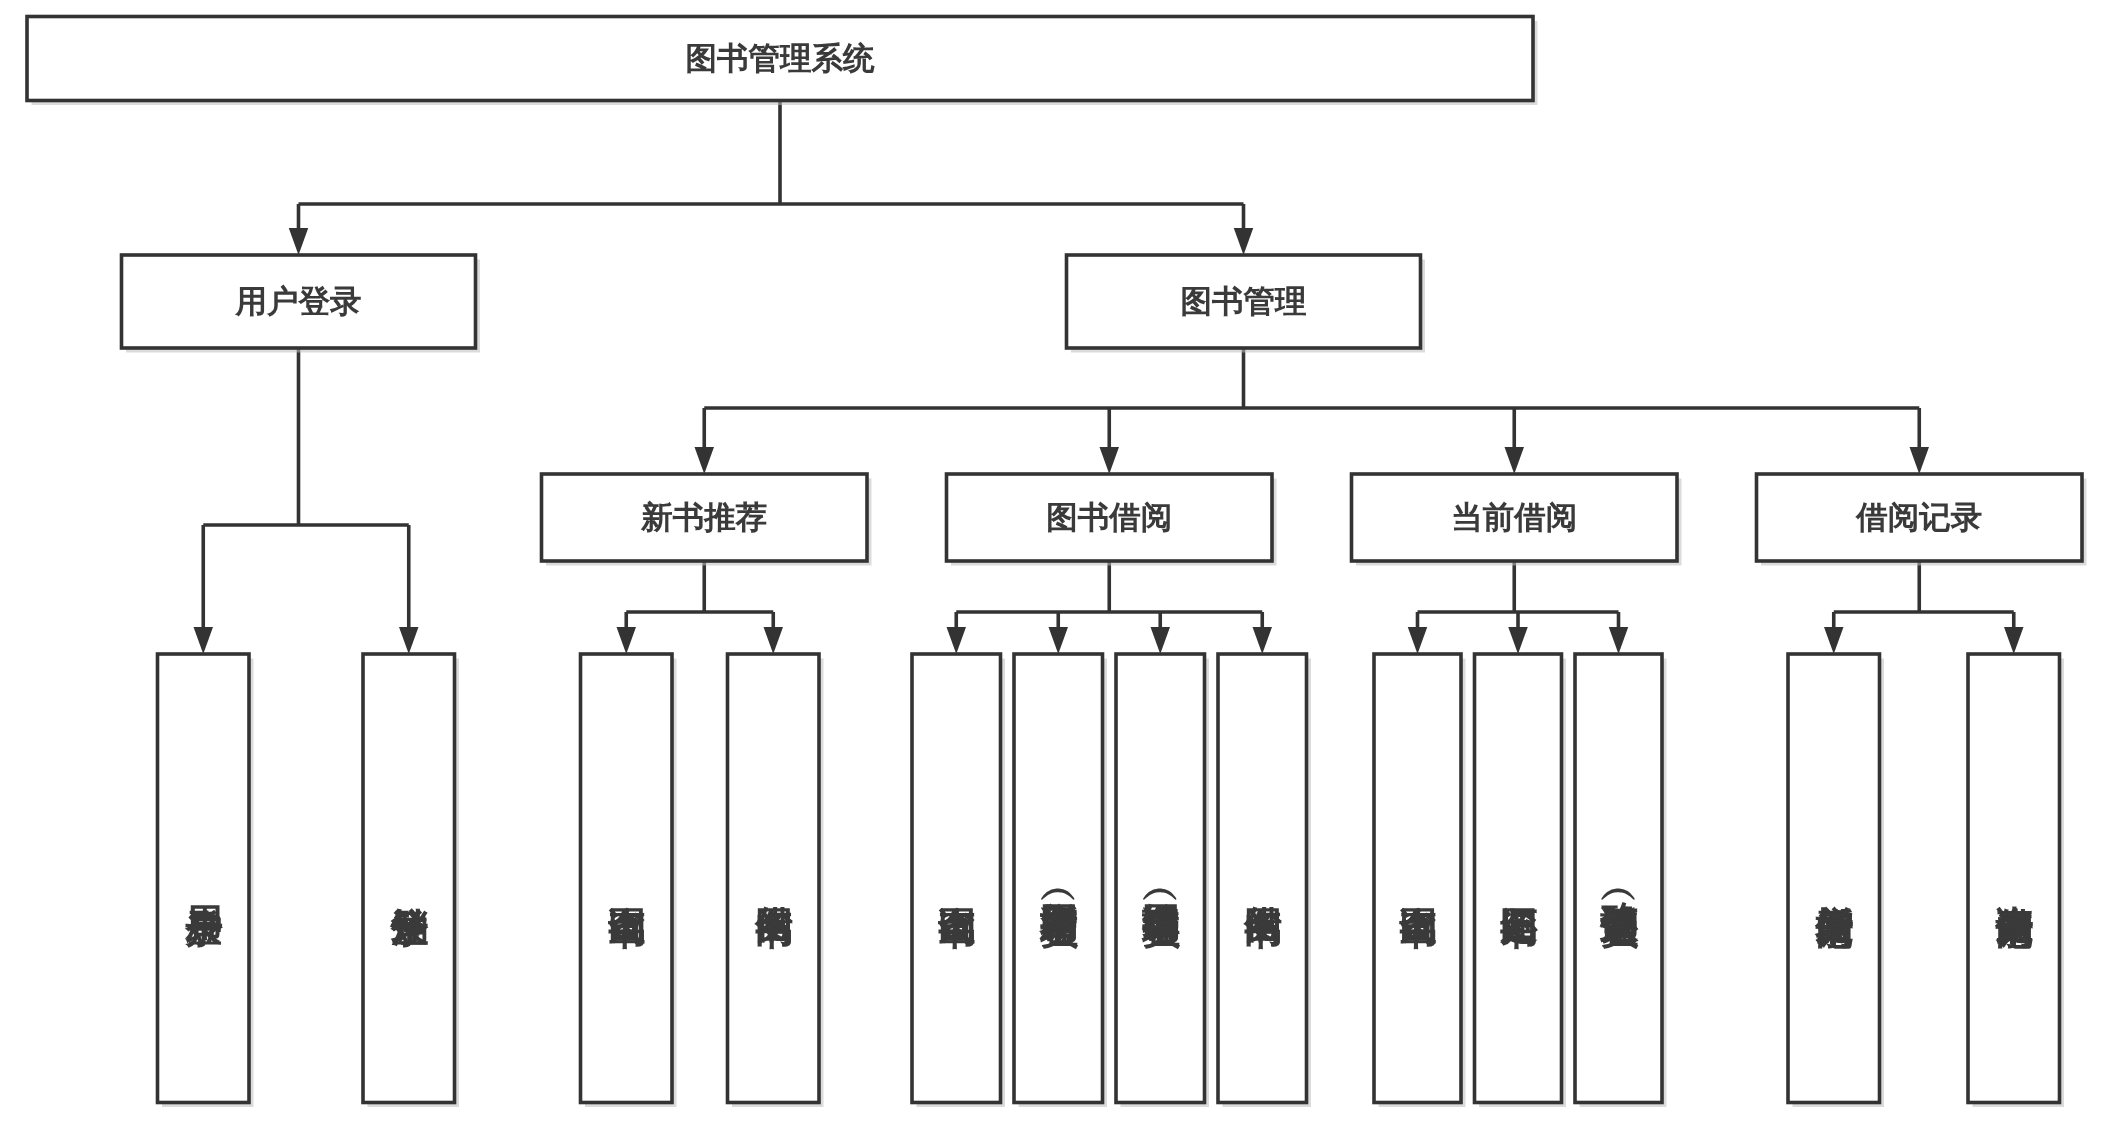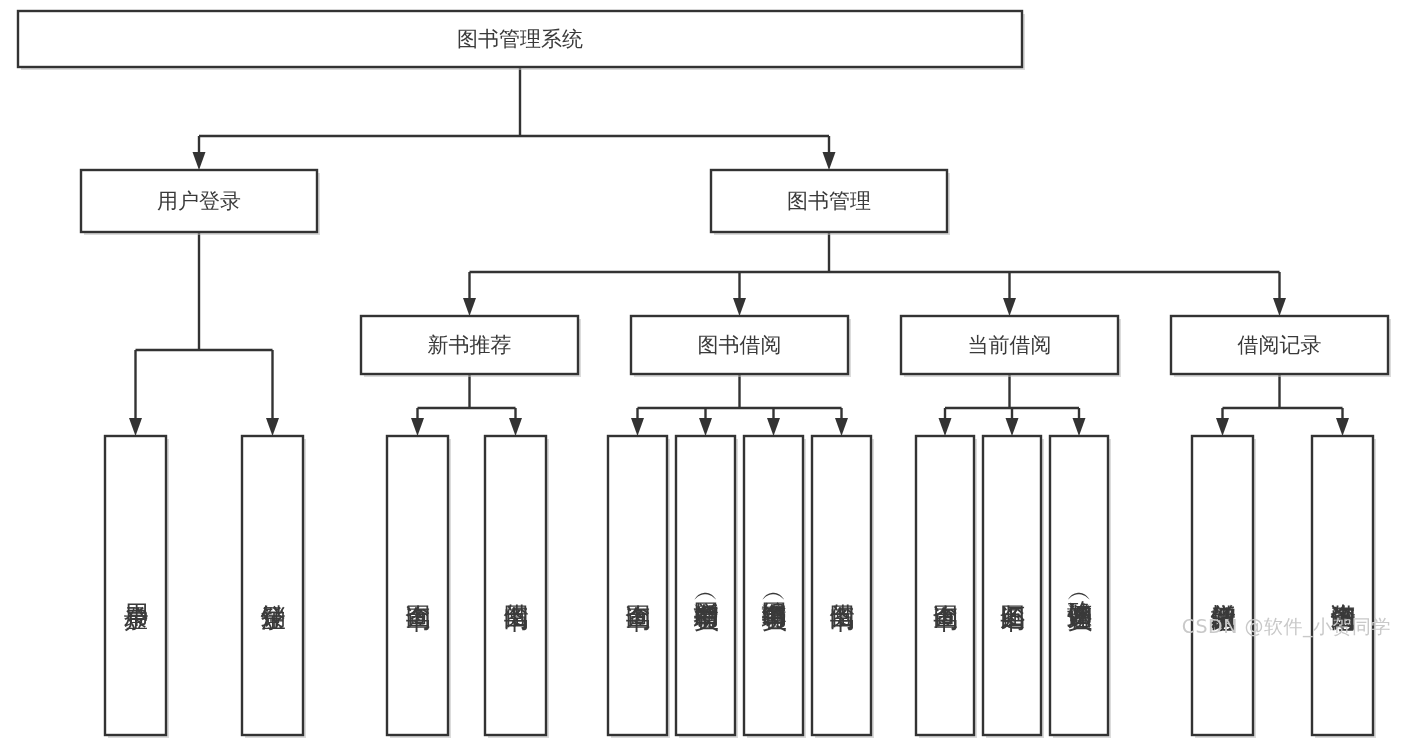--- a/index.html
+++ b/index.html
@@ -13,20 +13,21 @@
     height: 747px;
     font-family: "DejaVu Sans", "Liberation Sans", sans-serif;
     color: #2b2b2b;
     overflow: hidden;
     position: relative;
   }
   #diagram-root {
     position: relative;
     width: 1405px;
     height: 646px;
+    font-weight: bold;
   }
   svg#flow {
     position: absolute;
     left: 0;
     top: 0;
     width: 1405px;
     height: 747px;
     display: block;
   }
   .node-rect {
@@ -202,15 +203,14 @@
       <div class="vlabel" style="left: 676px; top: 436px; width: 59px; height: 299px; font-size: 25px;">新增图书（管理员）</div>
       <div class="vlabel" style="left: 744px; top: 436px; width: 59px; height: 299px; font-size: 25px;">编辑图书（管理员）</div>
       <div class="vlabel" style="left: 812px; top: 436px; width: 59px; height: 299px; font-size: 25px;">借阅图书</div>
       <div class="vlabel" style="left: 916px; top: 436px; width: 58px; height: 299px; font-size: 25px;">查询图书</div>
       <div class="vlabel" style="left: 983px; top: 436px; width: 58px; height: 299px; font-size: 25px;">归还图书</div>
       <div class="vlabel" style="left: 1050px; top: 436px; width: 58px; height: 299px; font-size: 25px;">确认归还（管理员）</div>
       <div class="vlabel" style="left: 1192px; top: 436px; width: 61px; height: 299px; font-size: 25px;">新增借阅记录</div>
       <div class="vlabel" style="left: 1312px; top: 436px; width: 61px; height: 299px; font-size: 25px;">查询借阅记录</div>
     </div>
 
-  <div class="watermark">CSDN @软件_小贺同学</div>
 
 </div>
 
 </body></html>

